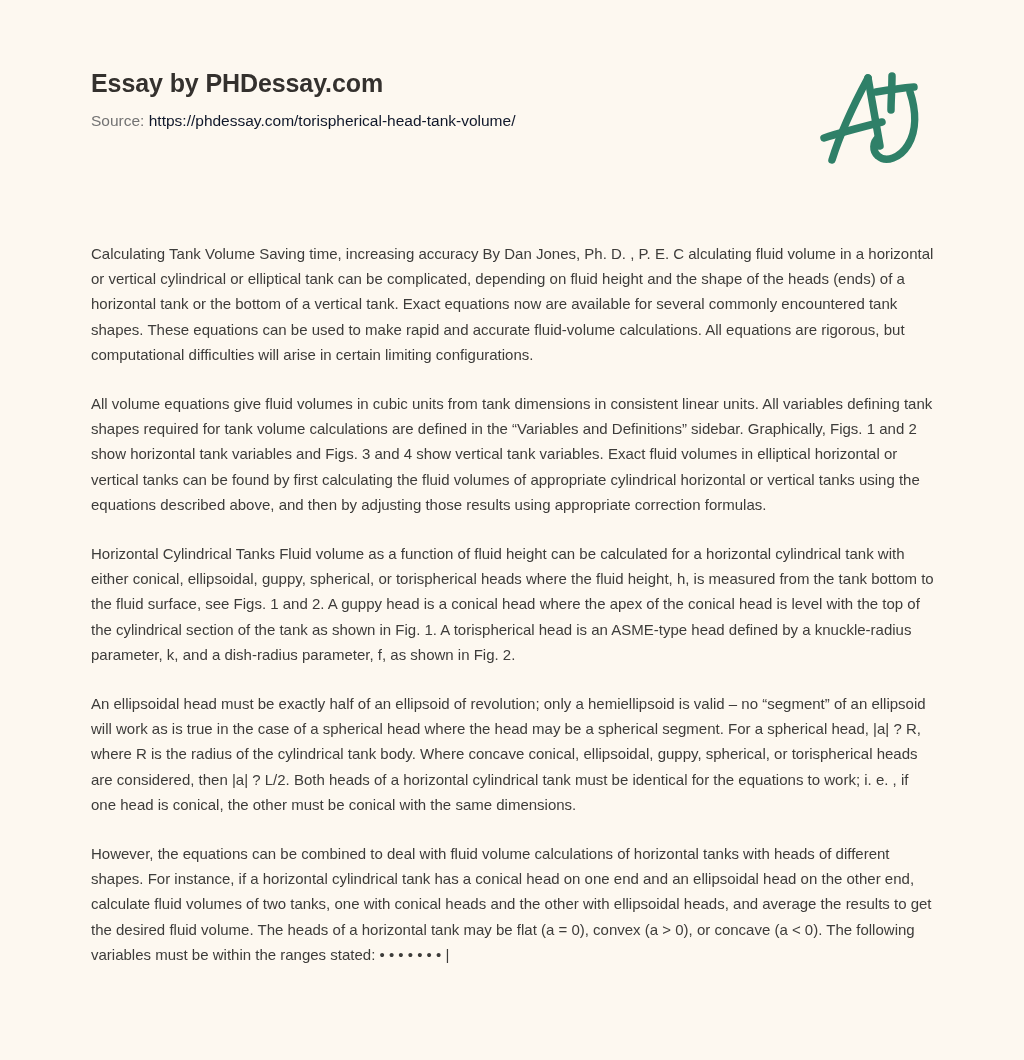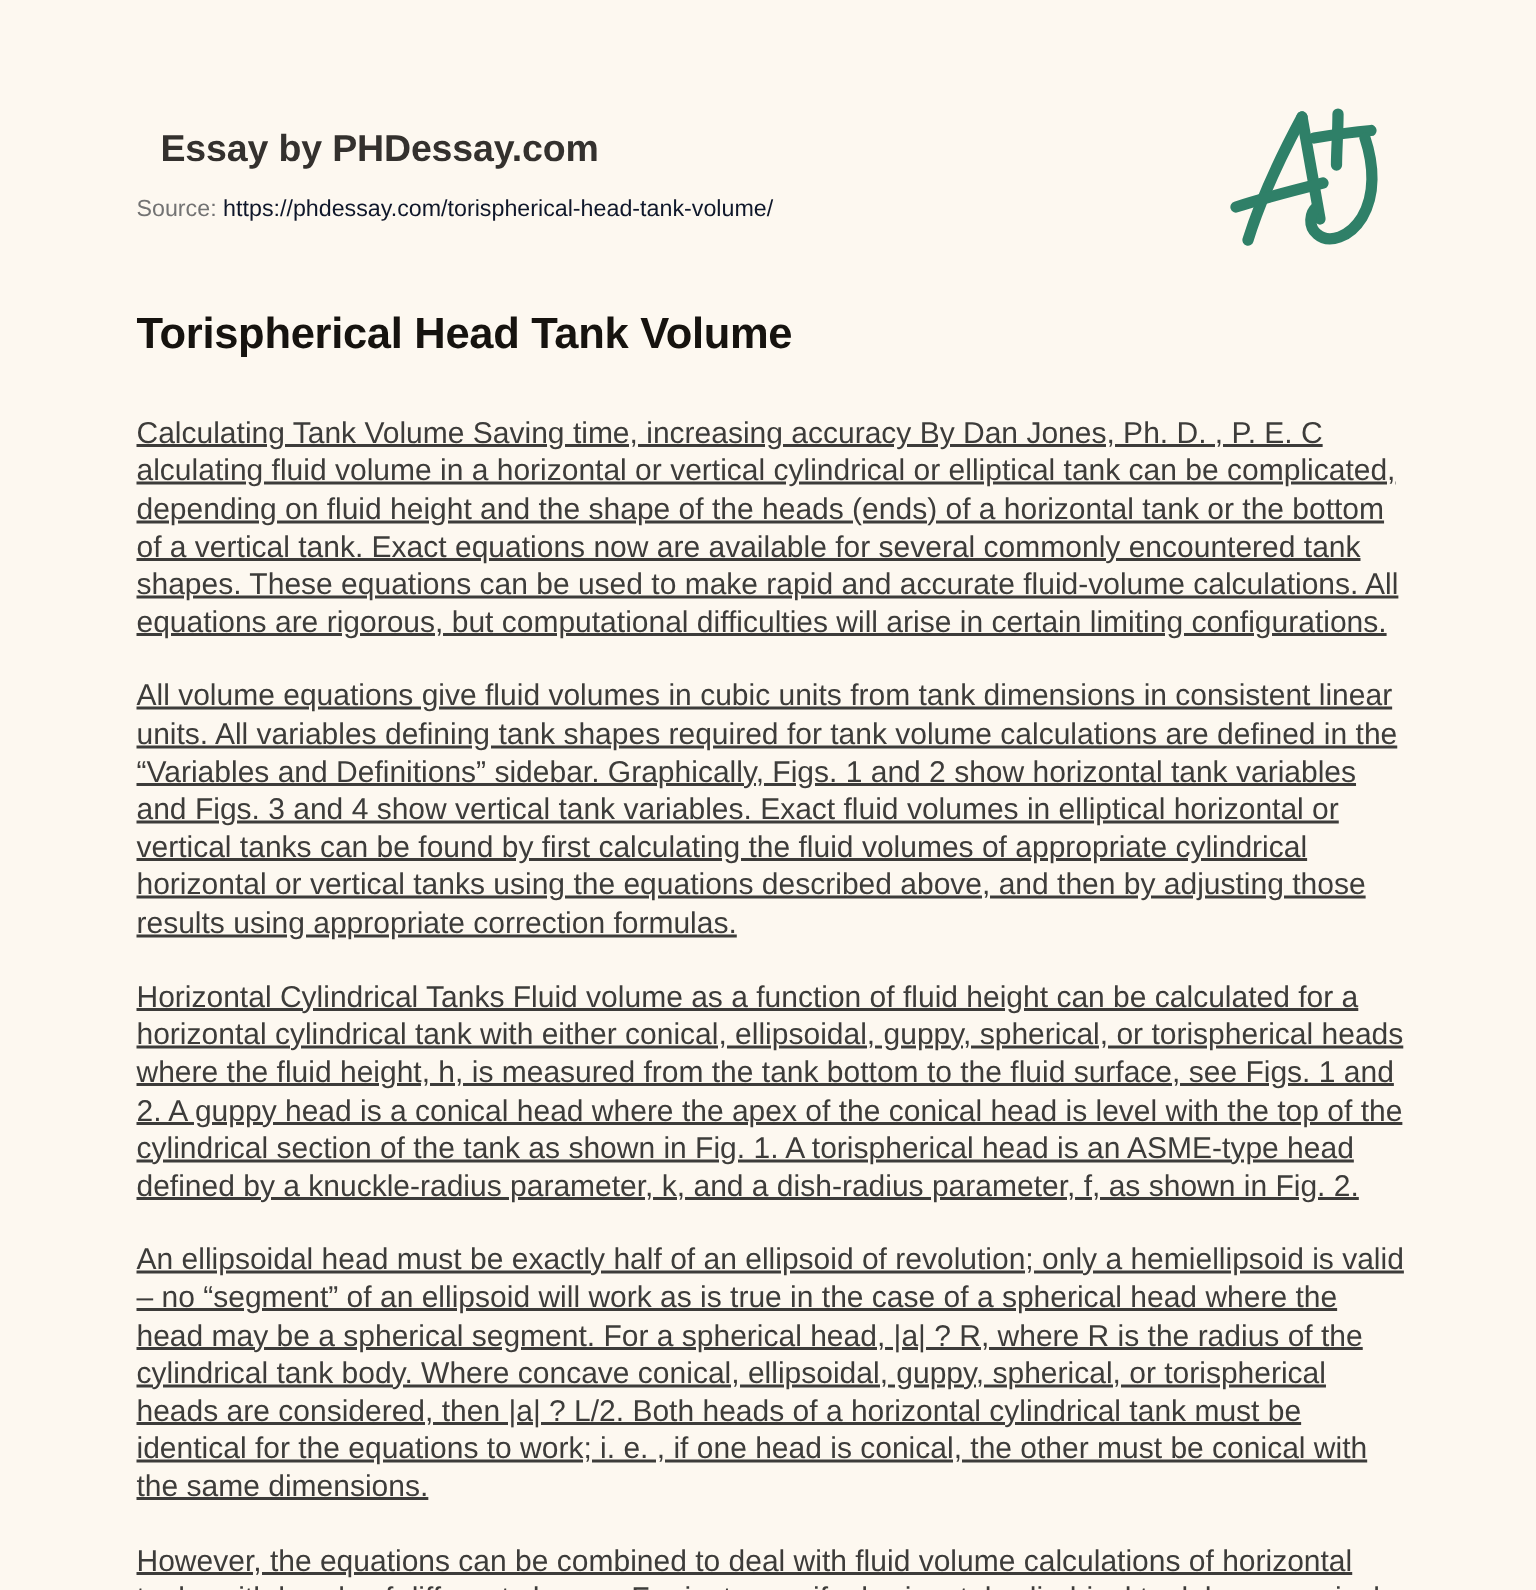--- a/index.html
+++ b/index.html
@@ -38,21 +38,21 @@
     top: 68px;
     width: 640px;
   }
 
   .brand-title {
     font-size: 25px;
     font-weight: bold;
     color: #34312e;
     letter-spacing: -0.1px;
     line-height: 1.2;
-    margin: 16px;
+    margin: 0;
   }
 
   .source-line {
     margin-top: 13px;
     font-size: 15.5px;
     line-height: 1.3;
     color: #8d8a85;
     white-space: nowrap;
   }
 
@@ -95,25 +95,24 @@
     letter-spacing: -0.2px;
     line-height: 1.25;
   }
 
   .body-copy {
     margin-top: 36px;
   }
 
   .body-copy p {
     margin: 0 0 24px 0;
-    font-size: 20px;
+    font-size: 15px;
     line-height: 25.2px;
     color: #3d3c3a;
     text-align: left;
-    text-decoration: underline;
   }
 
   .body-copy p:last-child {
     margin-bottom: 16px;
   }
 </style>
 </head>
 <body>
 
 <div class="page">
@@ -145,21 +144,20 @@
 
           <path d="M104 30 C 110 48, 111 68, 102 83 C 94 96, 80 101, 72 94 C 66 89, 67 80, 72 76"></path>
         </g>
       </svg>
     </div>
 
   </div>
 
   <div class="article">
 
-    <h1 class="article-title">Torispherical Head Tank Volume</h1>
 
     <div class="body-copy">
       <p>Calculating Tank Volume Saving time, increasing accuracy By Dan Jones, Ph. D. , P. E. C alculating fluid volume in a horizontal or vertical cylindrical or elliptical tank can be complicated, depending on fluid height and the shape of the heads (ends) of a horizontal tank or the bottom of a vertical tank. Exact equations now are available for several commonly encountered tank shapes. These equations can be used to make rapid and accurate fluid-volume calculations. All equations are rigorous, but computational difficulties will arise in certain limiting configurations.</p>
       <p>All volume equations give fluid volumes in cubic units from tank dimensions in consistent linear units. All variables defining tank shapes required for tank volume calculations are defined in the “Variables and Definitions” sidebar. Graphically, Figs. 1 and 2 show horizontal tank variables and Figs. 3 and 4 show vertical tank variables. Exact fluid volumes in elliptical horizontal or vertical tanks can be found by first calculating the fluid volumes of appropriate cylindrical horizontal or vertical tanks using the equations described above, and then by adjusting those results using appropriate correction formulas.</p>
       <p>Horizontal Cylindrical Tanks Fluid volume as a function of fluid height can be calculated for a horizontal cylindrical tank with either conical, ellipsoidal, guppy, spherical, or torispherical heads where the fluid height, h, is measured from the tank bottom to the fluid surface, see Figs. 1 and 2. A guppy head is a conical head where the apex of the conical head is level with the top of the cylindrical section of the tank as shown in Fig. 1. A torispherical head is an ASME-type head defined by a knuckle-radius parameter, k, and a dish-radius parameter, f, as shown in Fig. 2.</p>
       <p>An ellipsoidal head must be exactly half of an ellipsoid of revolution; only a hemiellipsoid is valid – no “segment” of an ellipsoid will work as is true in the case of a spherical head where the head may be a spherical segment. For a spherical head, |a| ? R, where R is the radius of the cylindrical tank body. Where concave conical, ellipsoidal, guppy, spherical, or torispherical heads are considered, then |a| ? L/2. Both heads of a horizontal cylindrical tank must be identical for the equations to work; i. e. , if one head is conical, the other must be conical with the same dimensions.</p>
       <p>However, the equations can be combined to deal with fluid volume calculations of horizontal tanks with heads of different shapes. For instance, if a horizontal cylindrical tank has a conical head on one end and an ellipsoidal head on the other end, calculate fluid volumes of two tanks, one with conical heads and the other with ellipsoidal heads, and average the results to get the desired fluid volume. The heads of a horizontal tank may be flat (a = 0), convex (a &gt; 0), or concave (a &lt; 0). The following variables must be within the ranges stated: • • • • • • • |</p>
     </div>
 
   </div>

